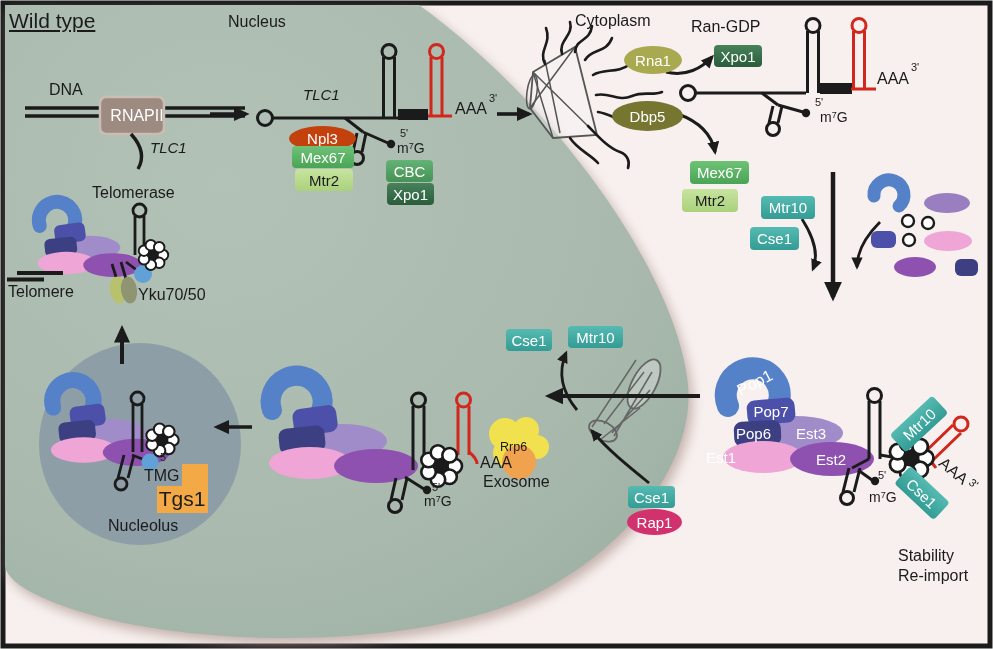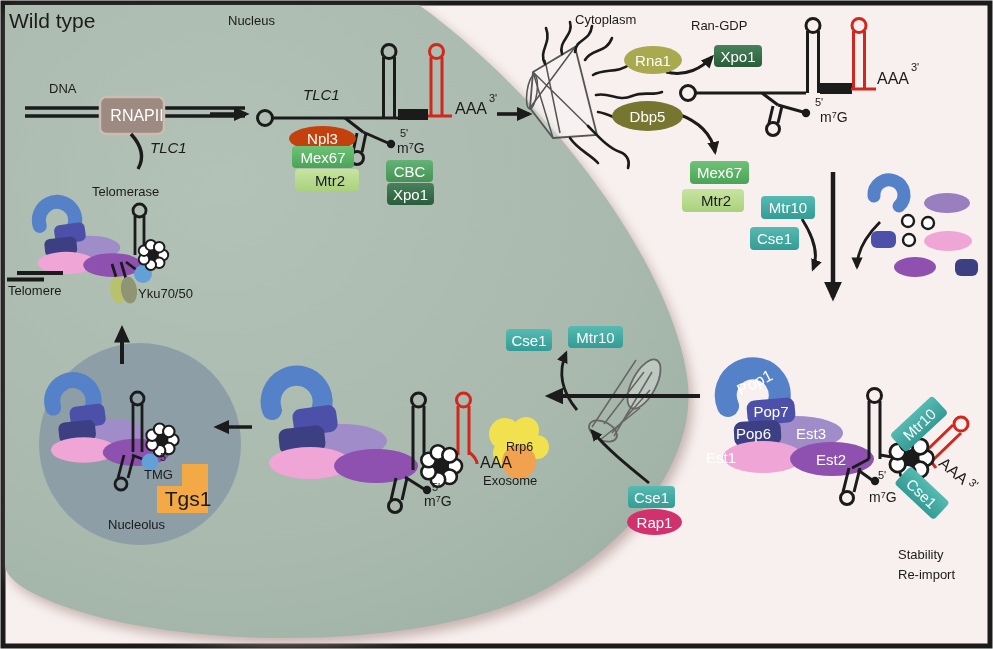--- a/index.html
+++ b/index.html
@@ -1,25 +1,25 @@
 <!DOCTYPE html>
 <html><head>
 <meta charset="utf-8">
 <style>
   html,body{margin:0;padding:0;background:#ffffff;}
   .stage{position:relative;width:993px;height:649px;background:#ffffff;
          font-family:"Liberation Sans",sans-serif;color:#1b1b1b;overflow:hidden;}
   .stage svg{position:absolute;left:0;top:0;}
-  .lbl{position:absolute;white-space:nowrap;font-size:13px;line-height:1.05;}
-  .big{font-size:21px;}
+  .lbl{position:absolute;white-space:nowrap;font-size:16px;line-height:1.05;}
+  .big{font-size:21px;text-decoration:underline;}
   .ital{font-style:italic;font-size:15px;}
   .pbox{position:absolute;display:flex;align-items:center;justify-content:center;
         font-size:15px;color:#fff;border-radius:4px;}
   .pellipse{border-radius:50%;}
-  .dark-text{color:#1b1b1b;padding-left:6px;}
+  .dark-text{color:#1b1b1b;}
   .sm-txt{font-size:11px;}
   .m7g{font-size:14px;}
   .m7g .sup7{font-size:9px;vertical-align:4px;}
   .rot{transform-origin:center center;}
 </style>
 </head>
 <body>
 
 <div class="stage">
 

